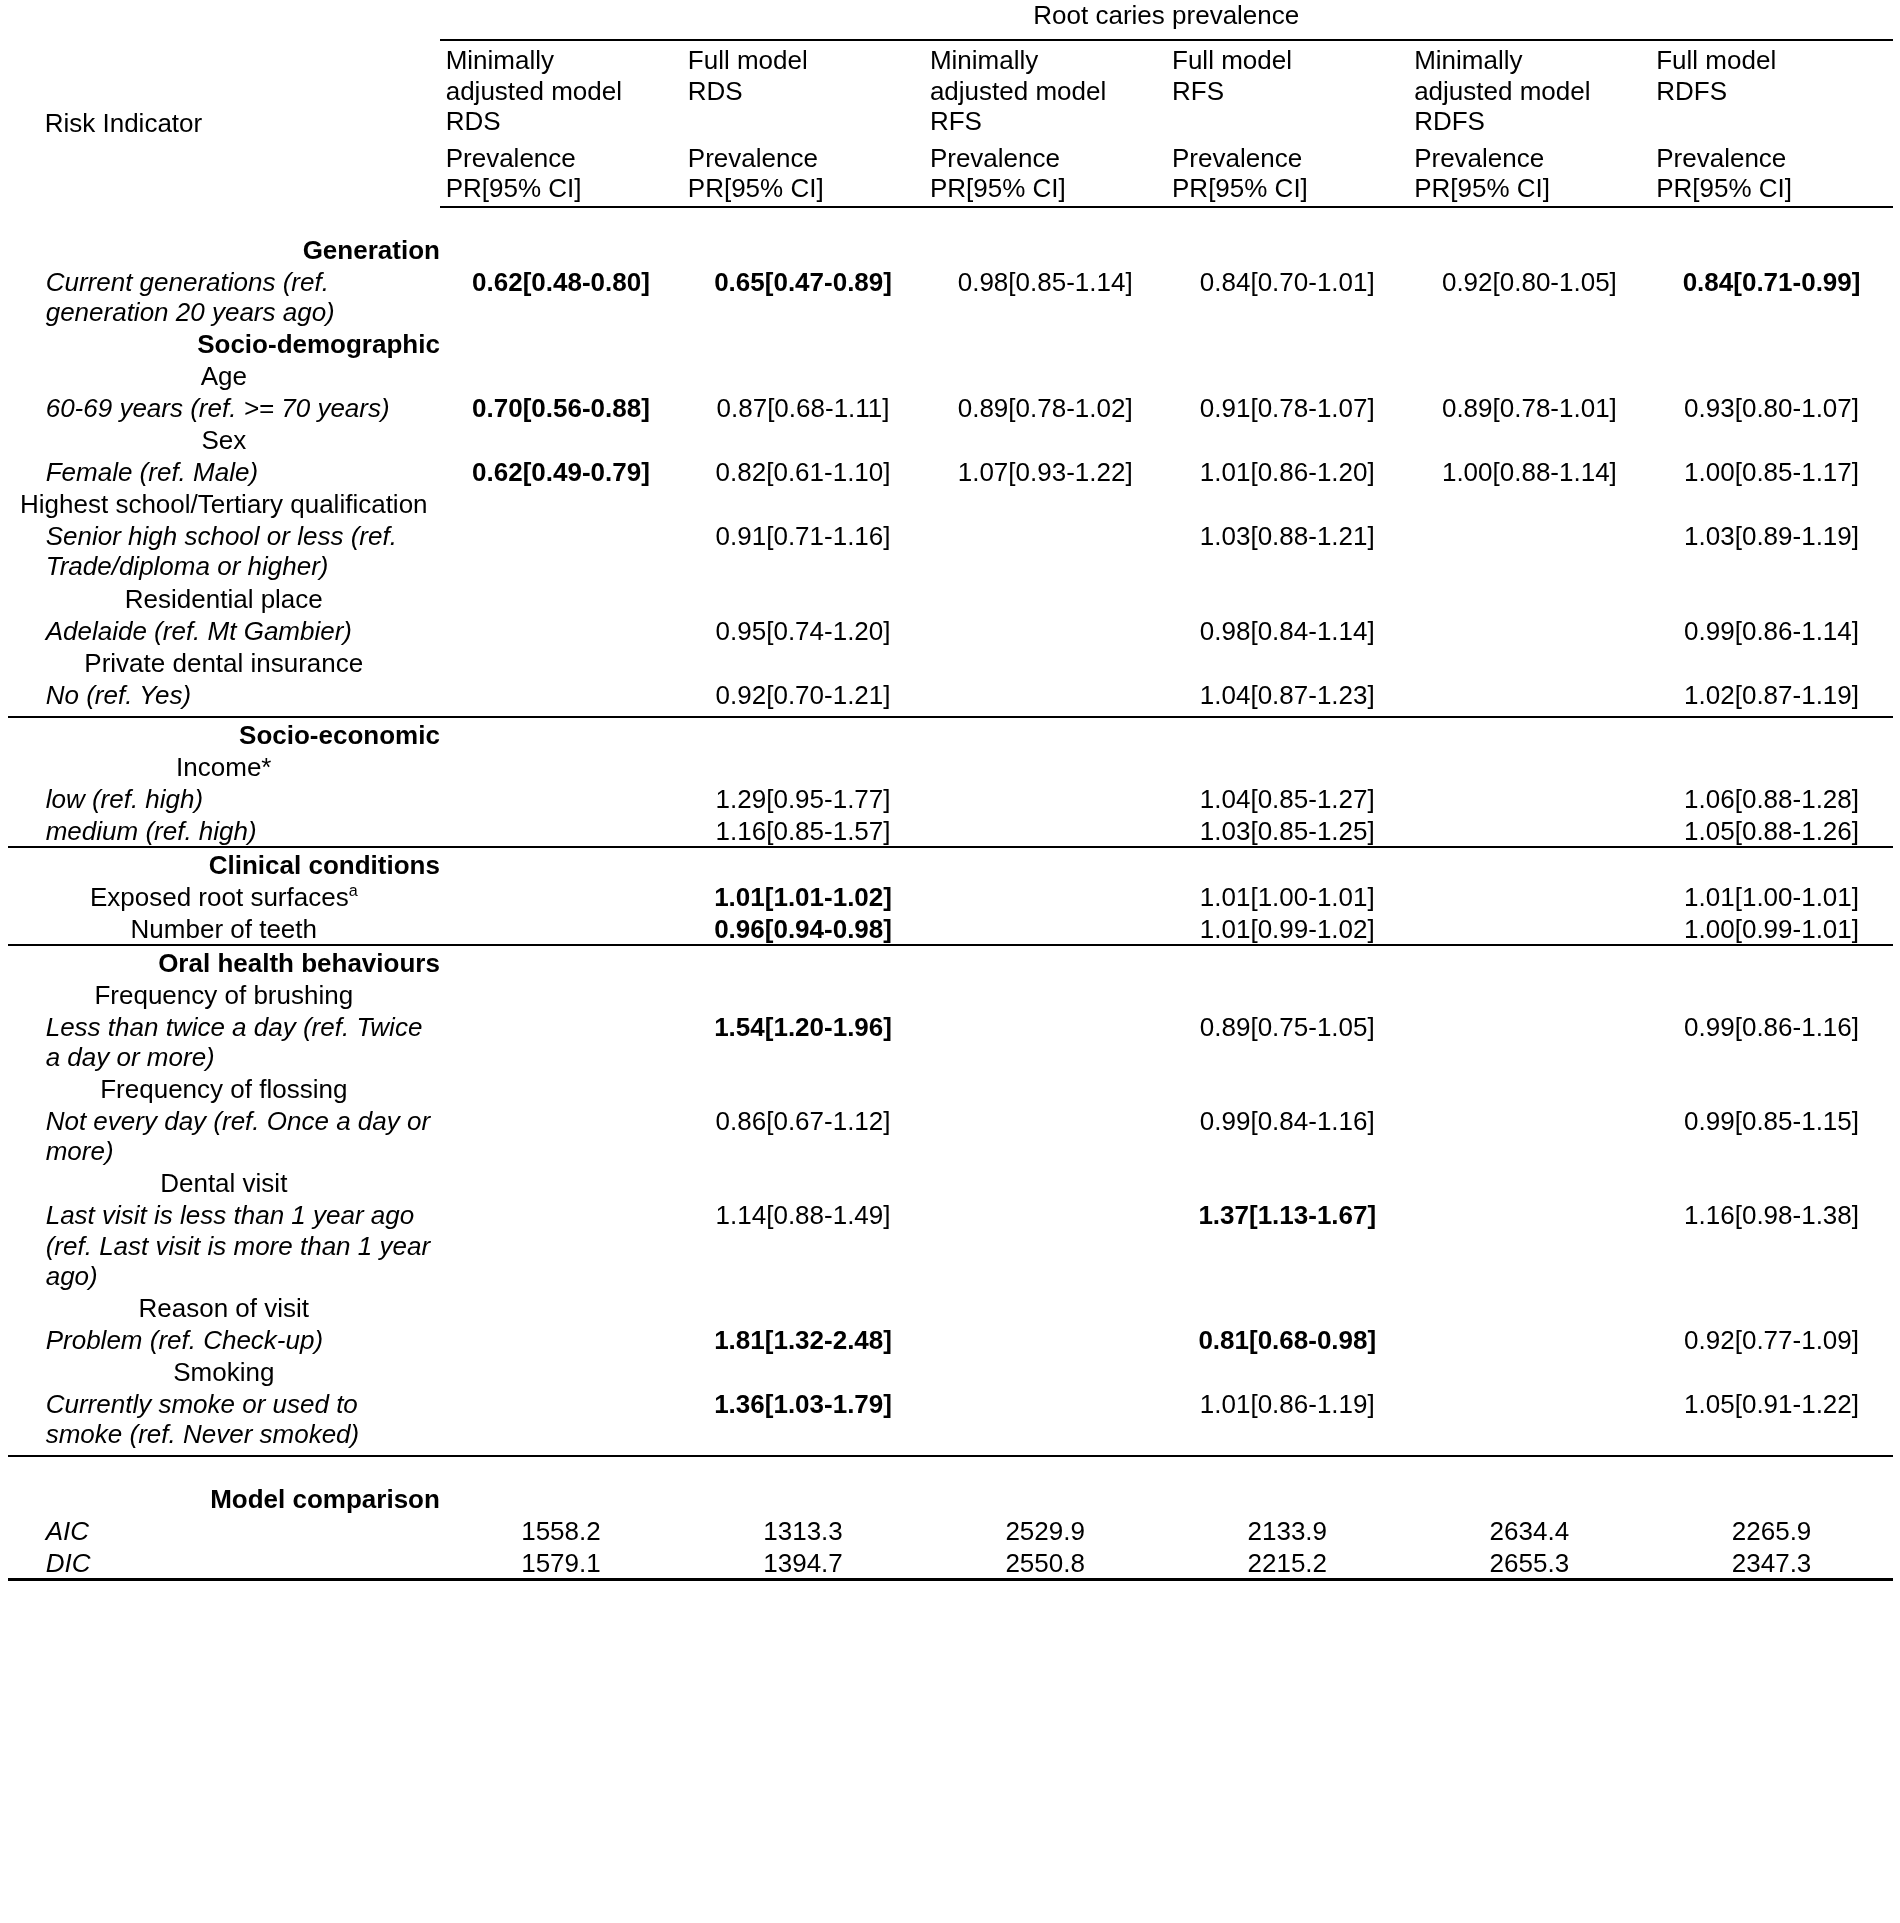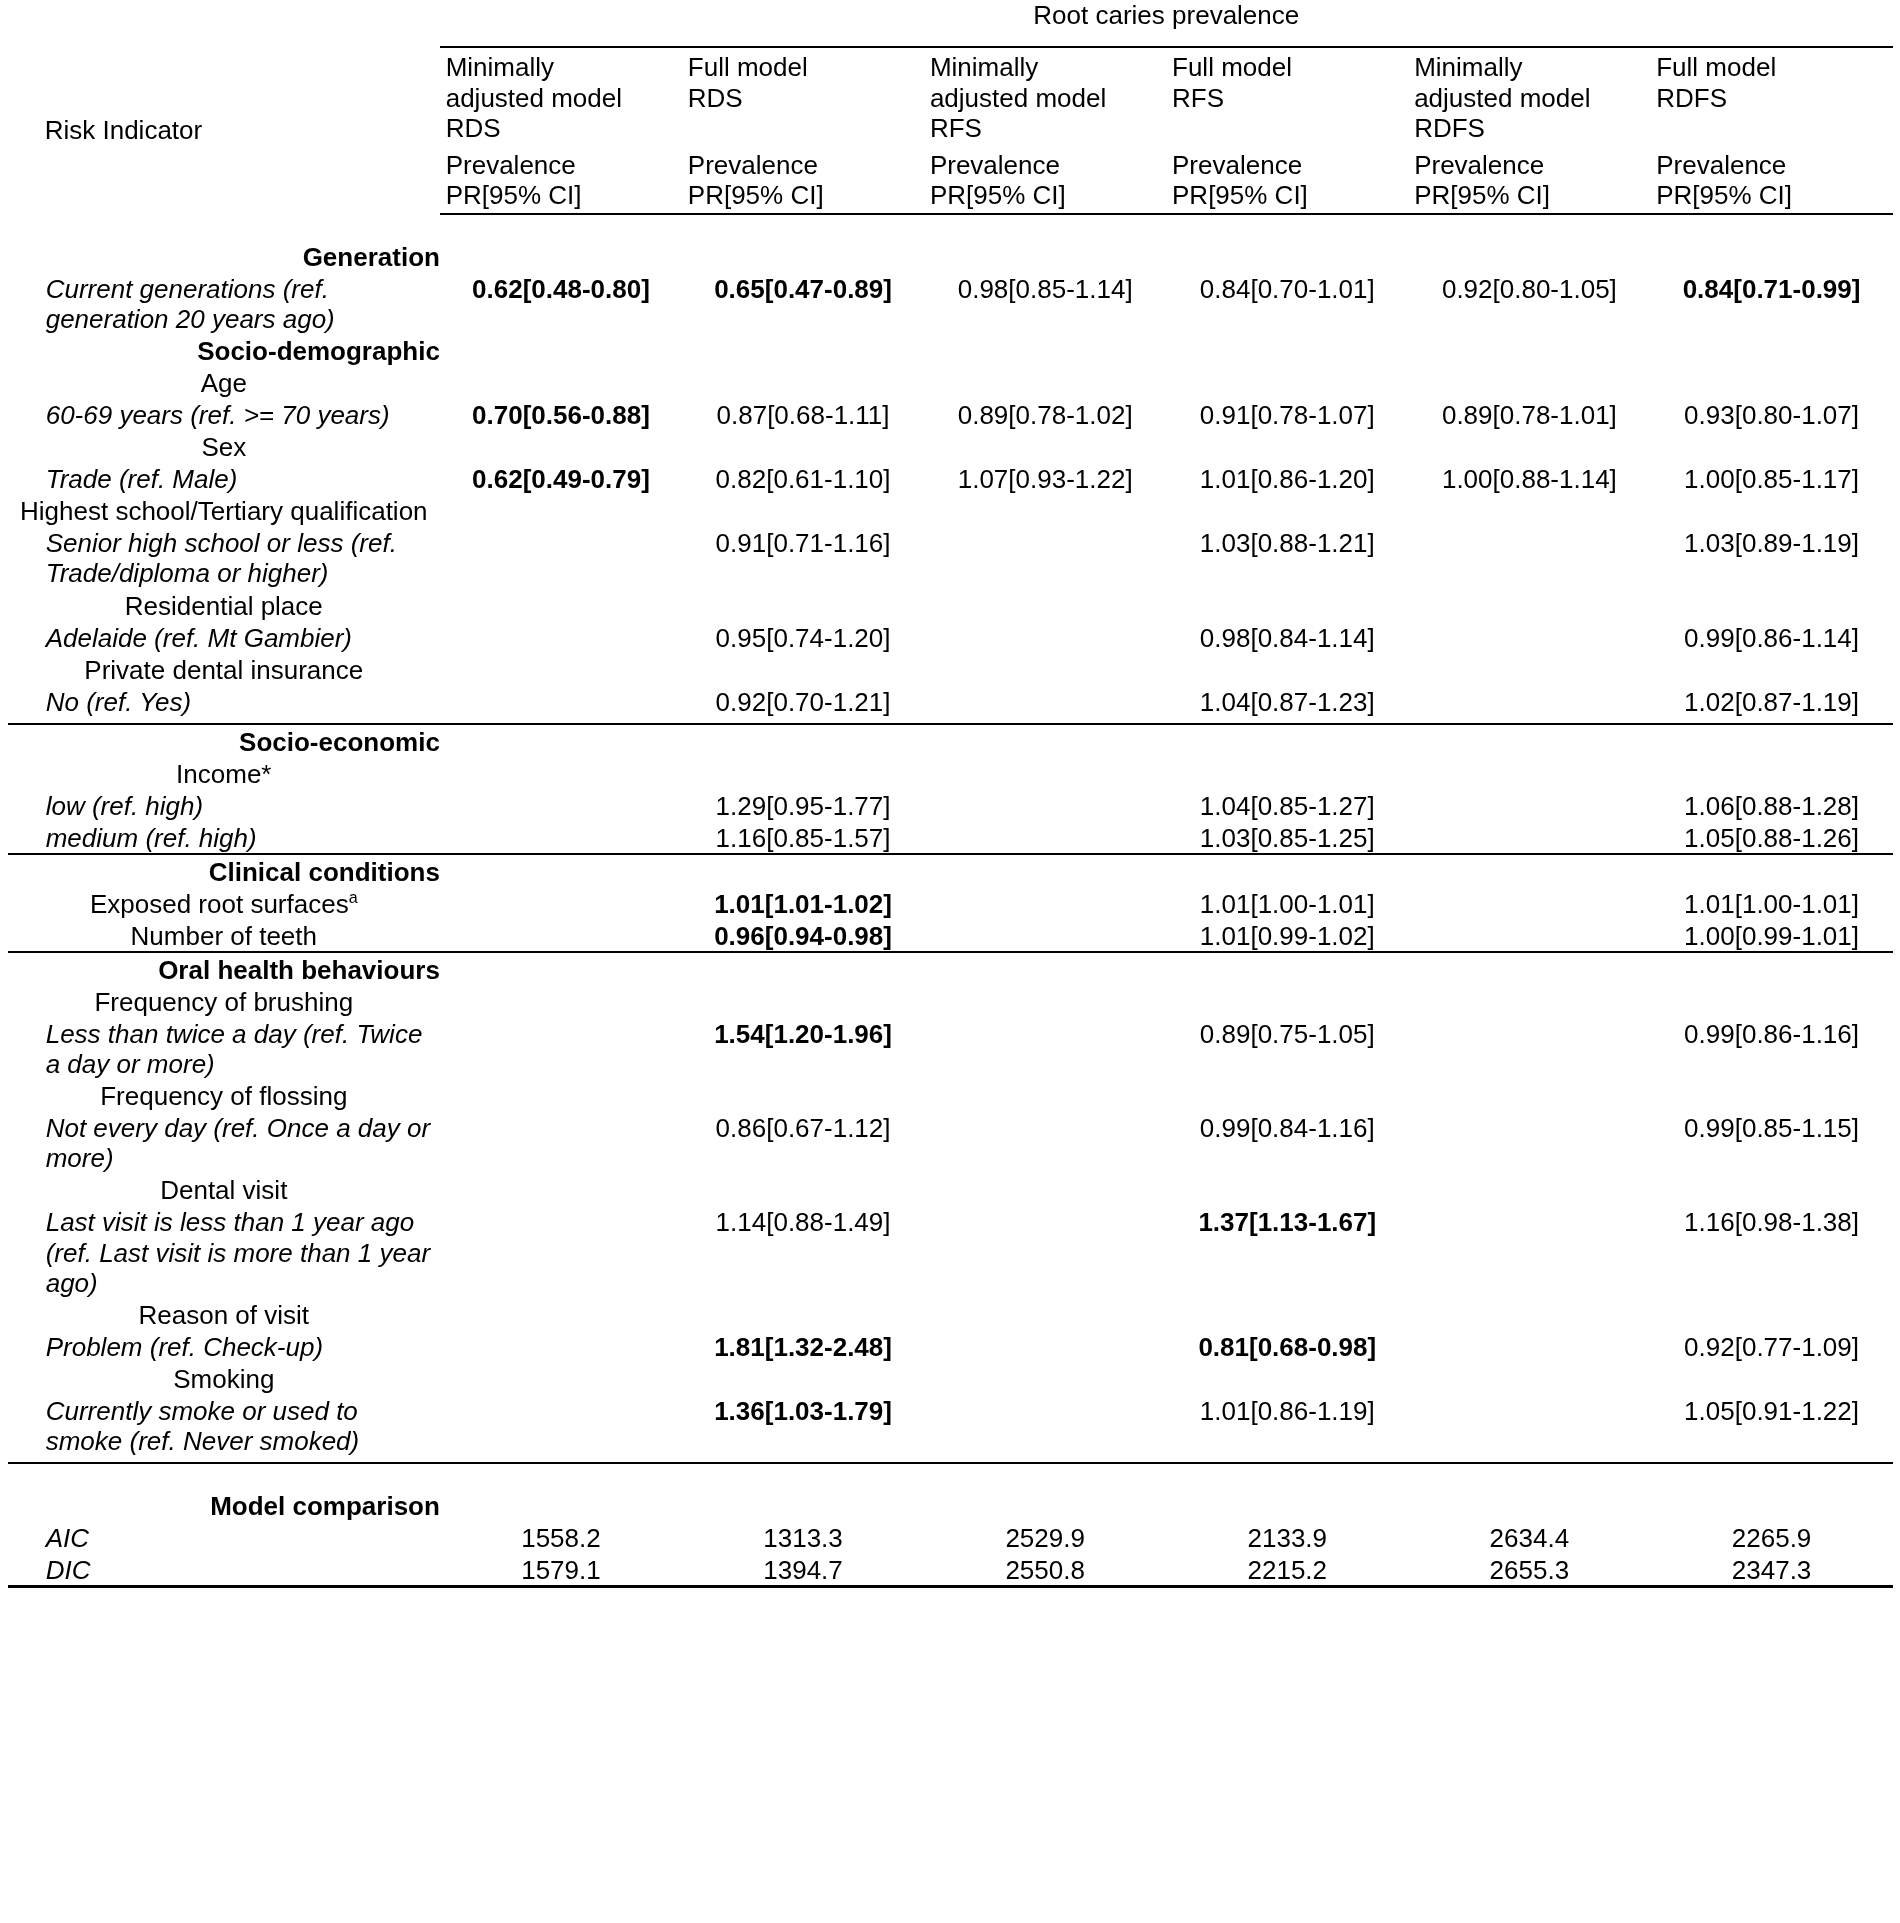--- a/index.html
+++ b/index.html
@@ -31,21 +31,21 @@
   col.c-ind { width: 432px; }
   col.c-val { width: 242px; }
 
   td, th {
     padding: 0;
     vertical-align: top;
     font-weight: normal;
   }
 
   
-  .spanner-row td { padding: 0 0 16px 0; }
+  .spanner-row td { padding: 0 0 9px 0; }
   .spanner-title {
     text-align: center;
     font-size: 26px;
     padding-bottom: 1.9px;
   }
   .rule-under-spanner {
     border-bottom: 2.9px solid #000;
   }
   .hdr-cell {
     text-align: left;
@@ -205,21 +205,21 @@
         <td class="val">0.91[0.78-1.07]</td>
         <td class="val">0.89[0.78-1.01]</td>
         <td class="val">0.93[0.80-1.07]</td>
       </tr>
 
       <tr>
         <td class="sub">Sex</td>
         <td colspan="6"></td>
       </tr>
       <tr>
-        <td class="item">Trade (ref. Male)</td>
+        <td class="item">Female (ref. Male)</td>
         <td class="val b">0.62[0.49-0.79]</td>
         <td class="val">0.82[0.61-1.10]</td>
         <td class="val">1.07[0.93-1.22]</td>
         <td class="val">1.01[0.86-1.20]</td>
         <td class="val">1.00[0.88-1.14]</td>
         <td class="val">1.00[0.85-1.17]</td>
       </tr>
 
       <tr>
         <td class="sub">Highest school/Tertiary qualification</td>

